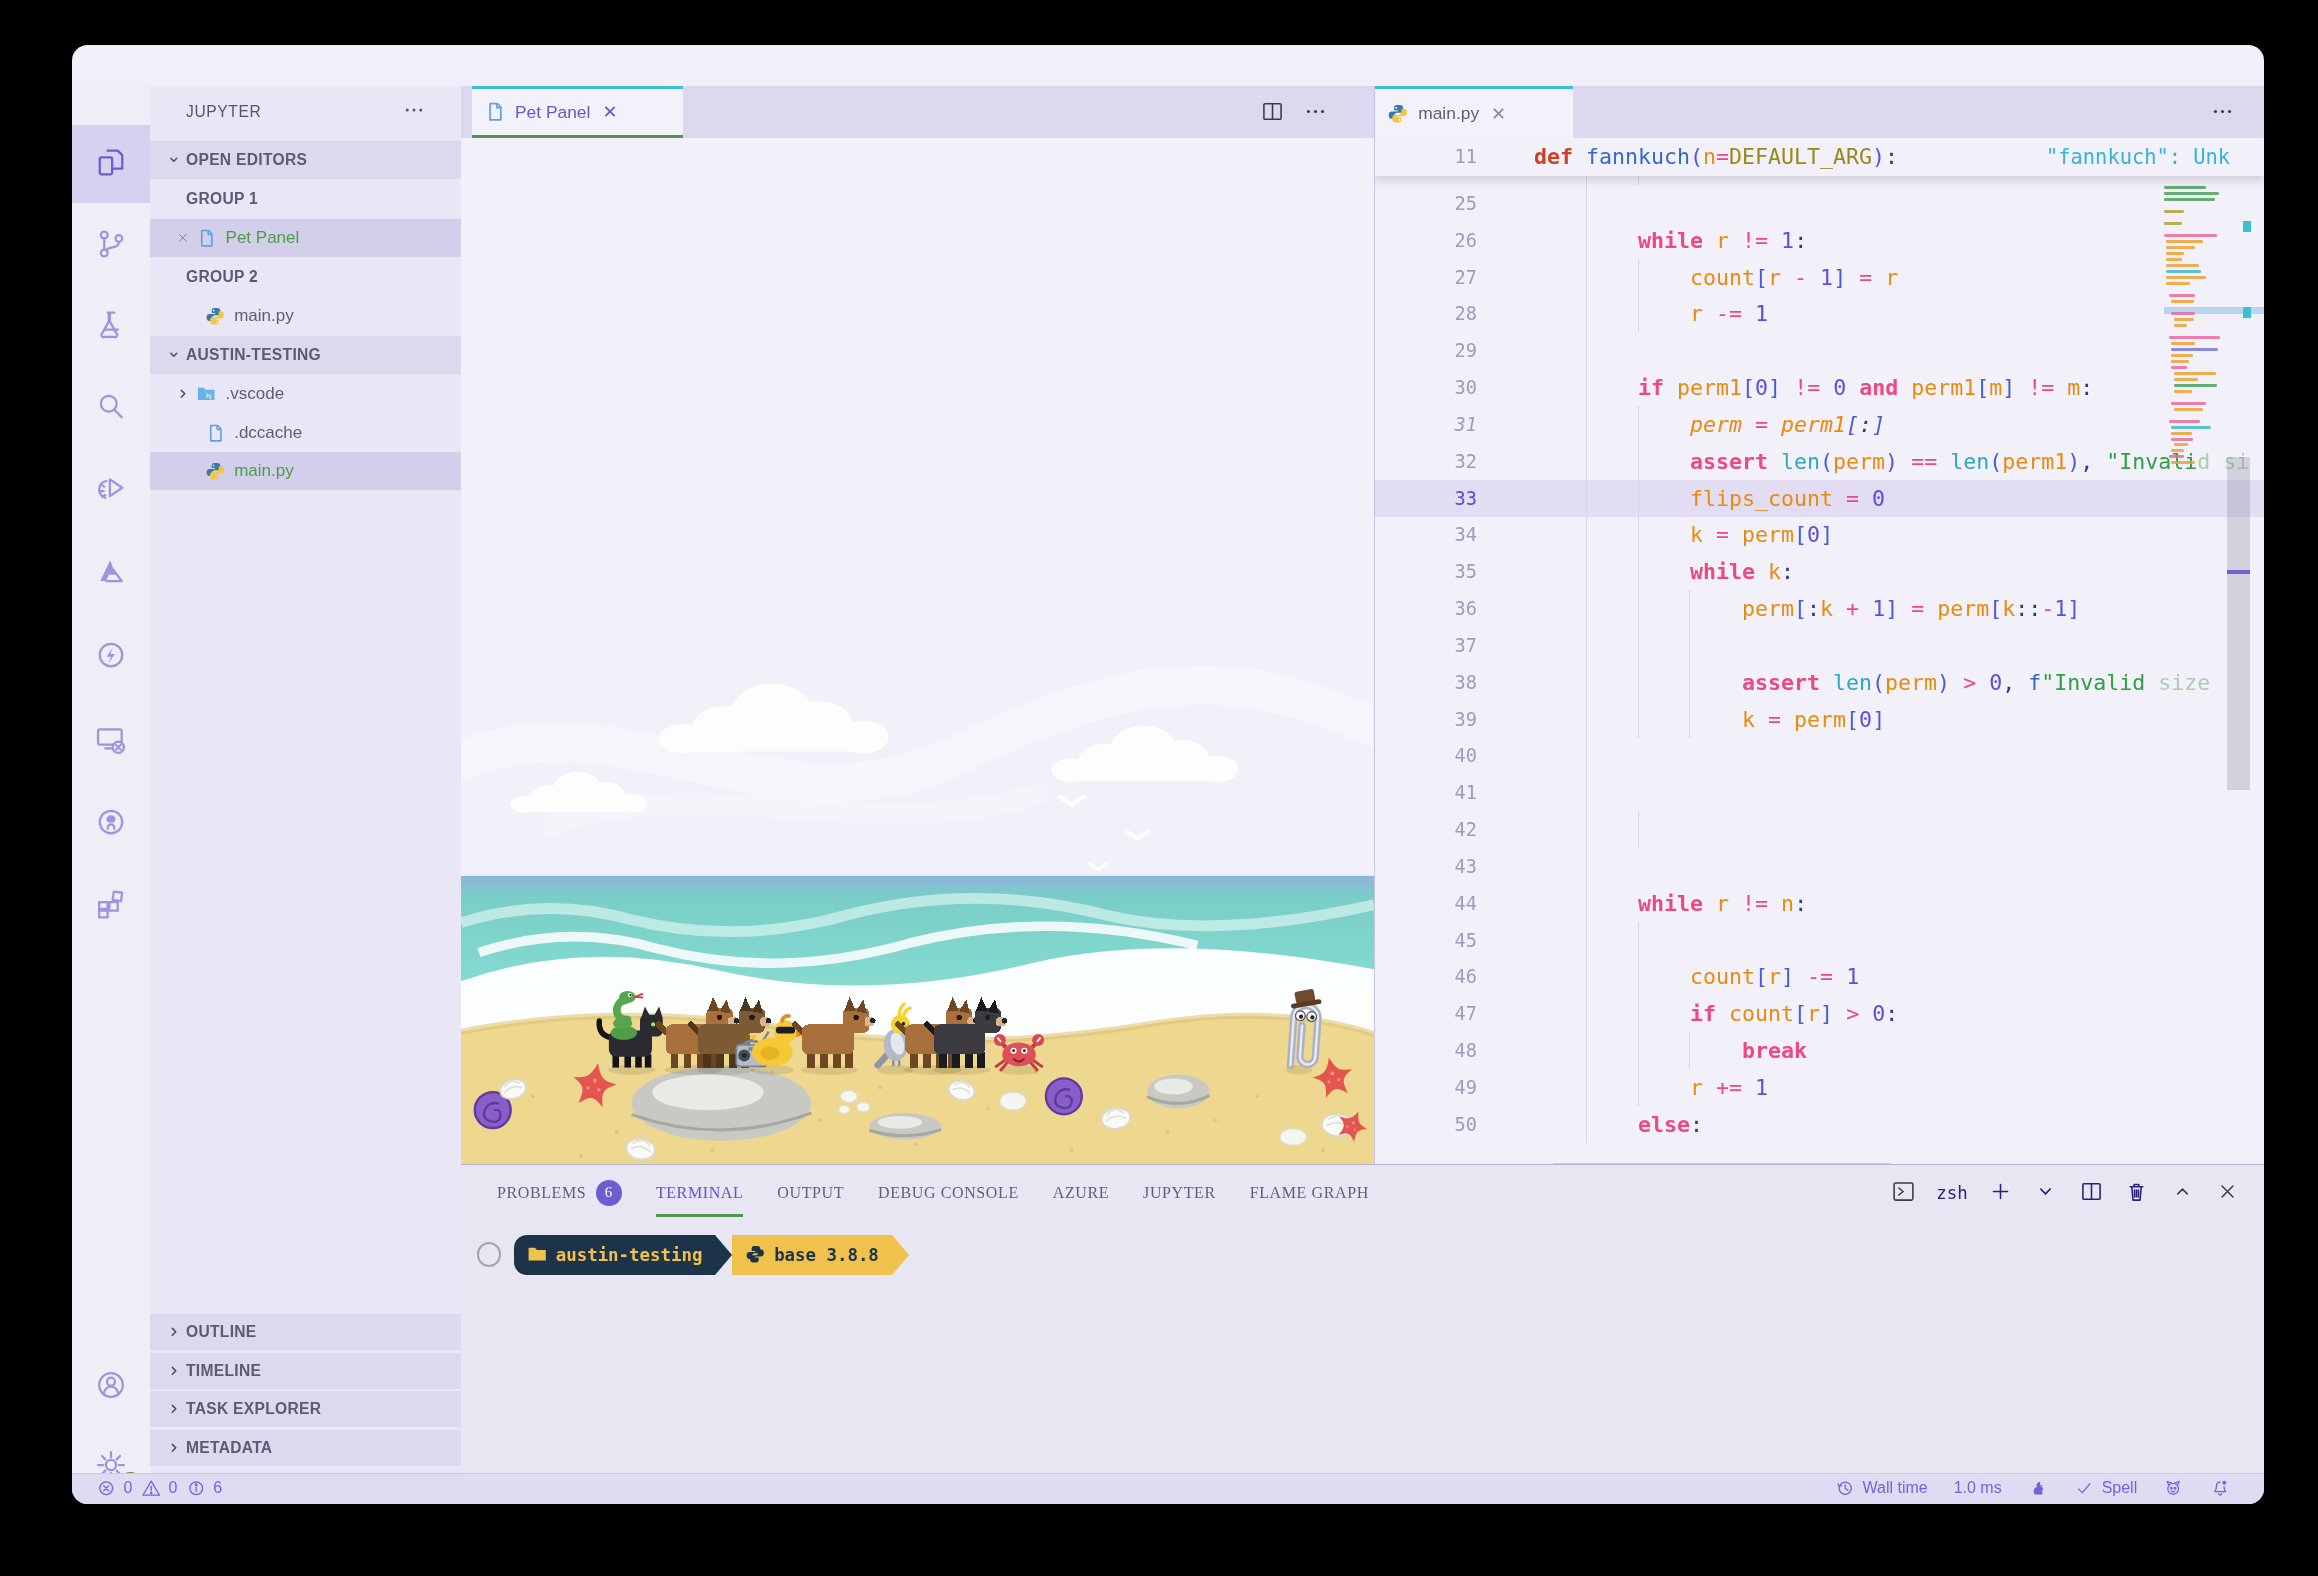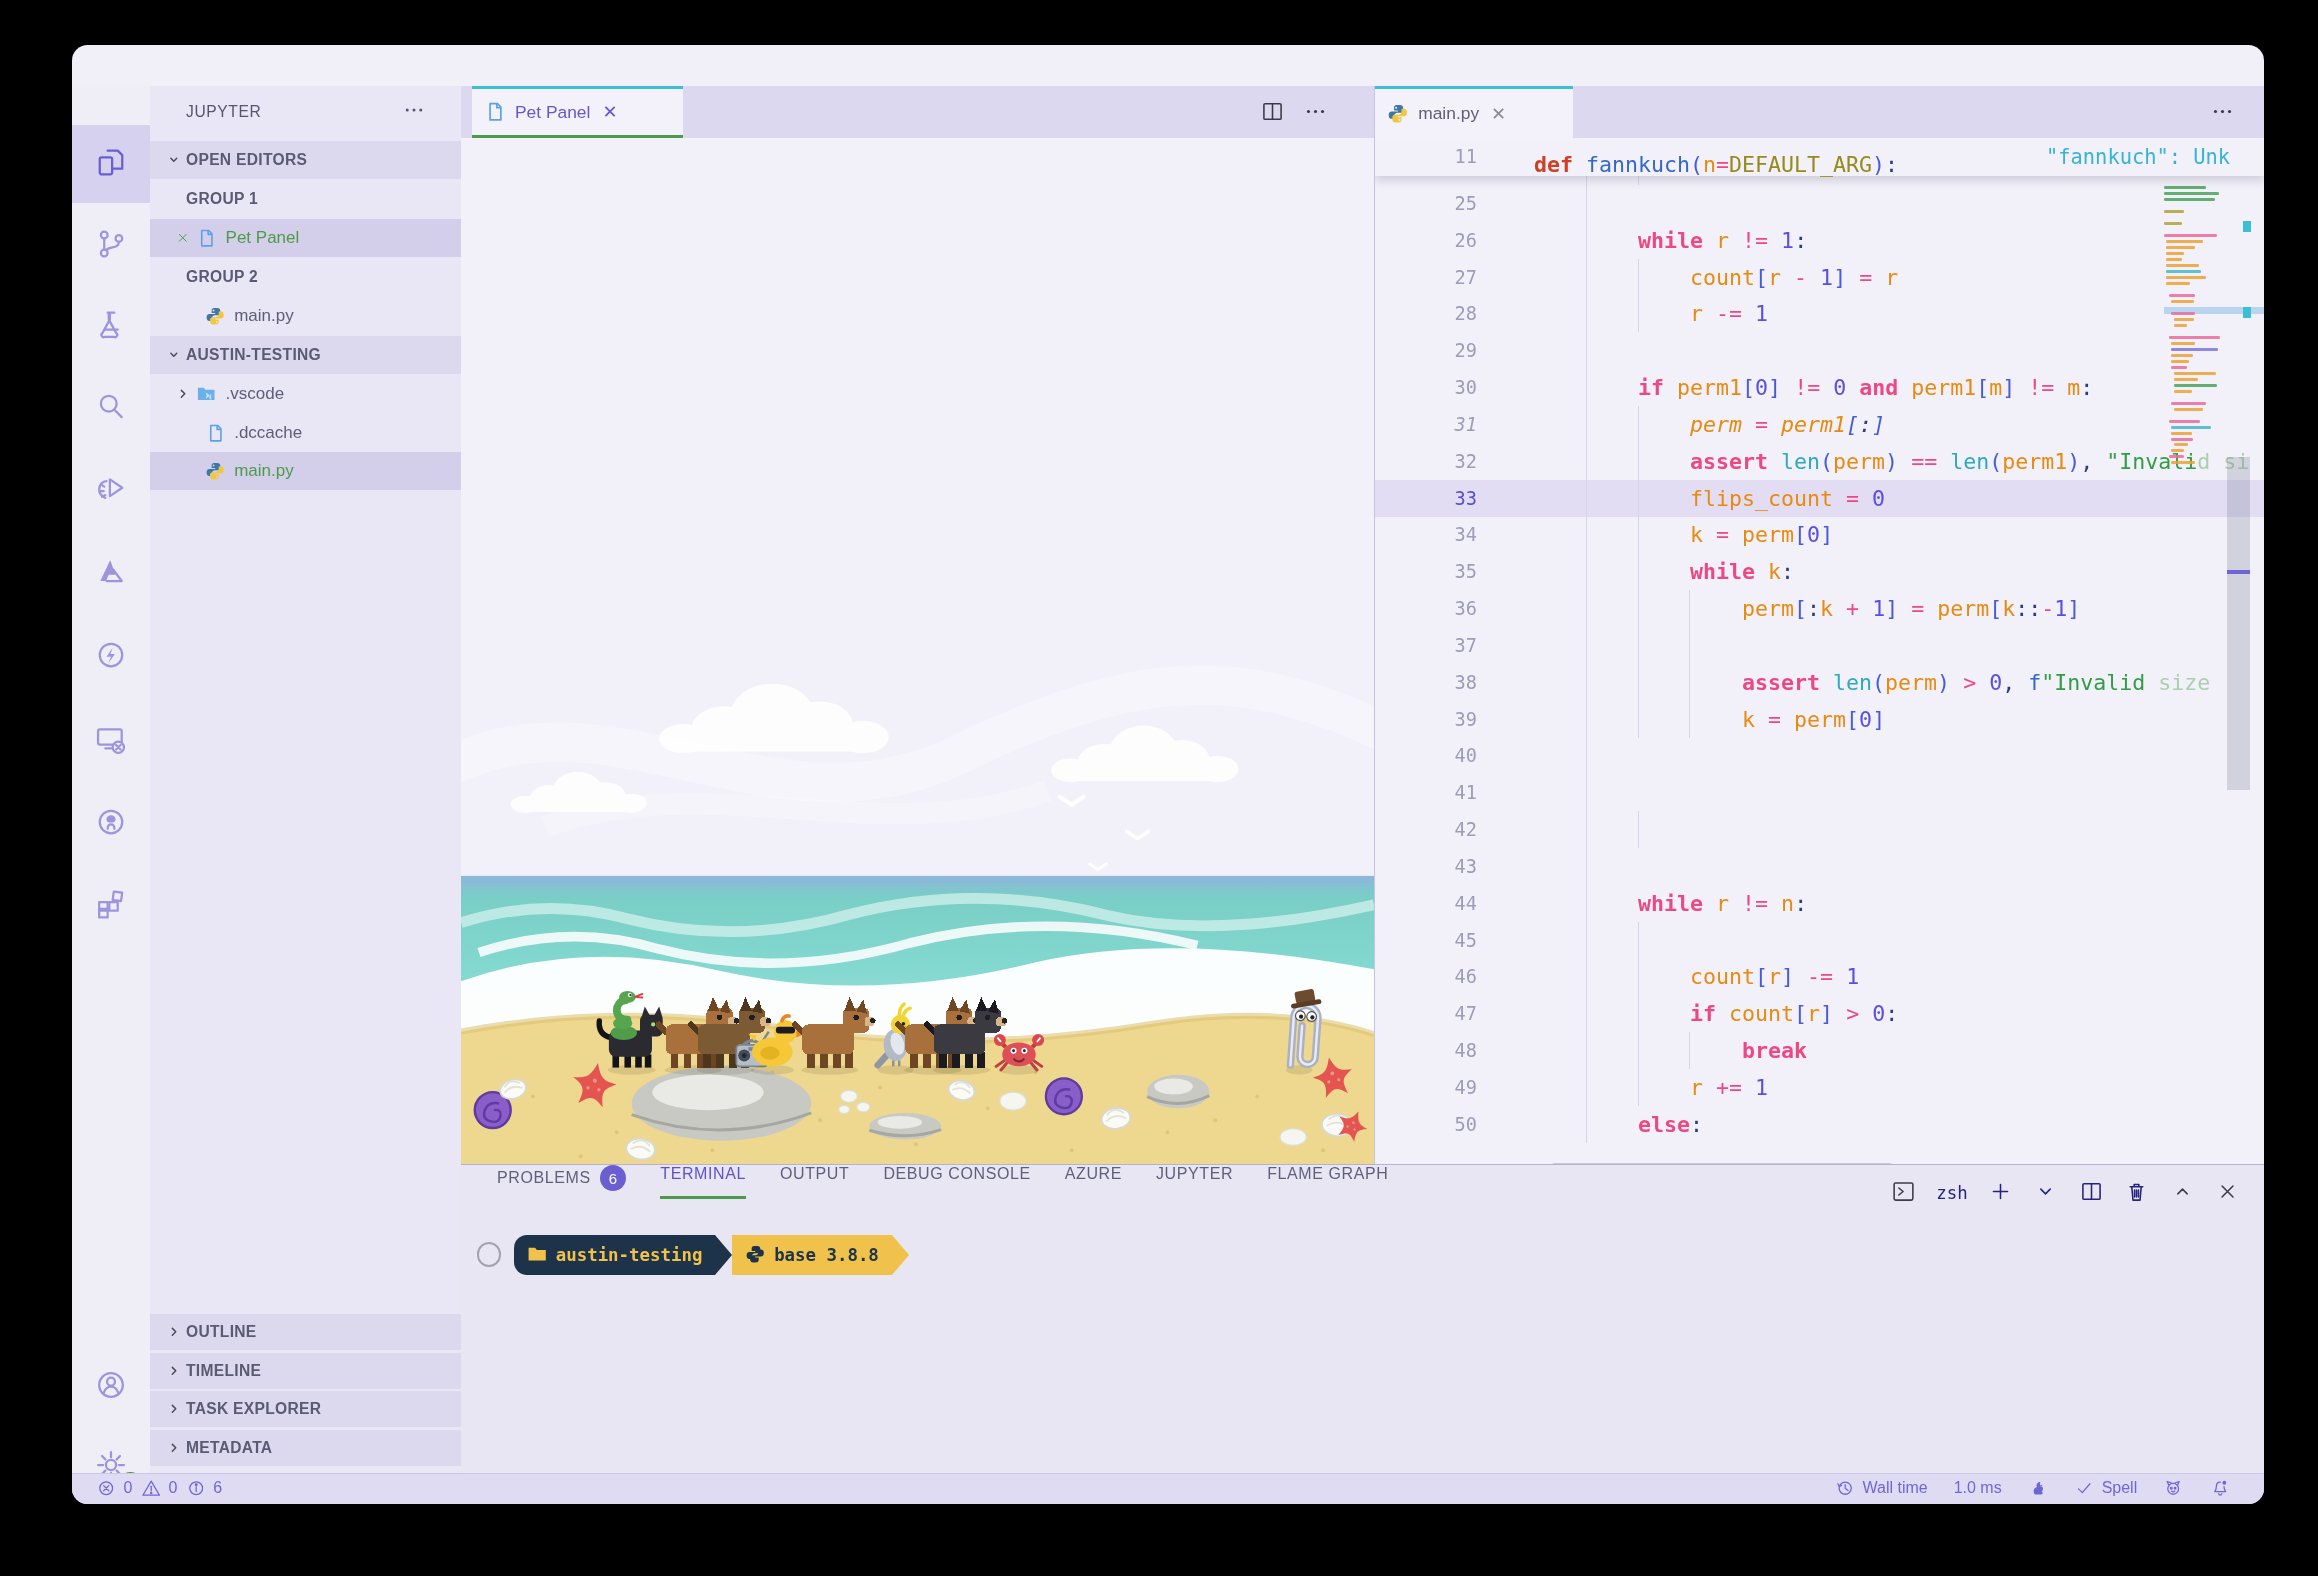--- a/index.html
+++ b/index.html
@@ -49,32 +49,32 @@
   .crow.current{background:#e2ddf3;}
   .lnum{position:absolute;left:0;top:0;width:102px;height:37px;line-height:37px;text-align:right;font-size:18.6px;color:#9d9cba;}
   .lnum.cur{color:#5550cc;}
   .ctext{position:absolute;left:159px;top:0;height:37px;line-height:37px;font-size:21.6px;white-space:pre;}
   .guide{position:absolute;top:0;width:1.2px;height:37px;background:#d8d4e8;}
   .t-w{color:#333;} .t-v{color:#e98a10;} .t-k{color:#ec4881;font-weight:bold;} .t-d{color:#cc4125;font-weight:bold;}
   .t-f{color:#2ea8bf;} .t-m{color:#3668c8;} .t-u{color:#5a4fe0;} .t-o{color:#ec4881;} .t-b{color:#4a5bd8;}
   .t-g{color:#2f9e44;} .t-p{color:#2b3a8c;} .t-c{color:#968a1a;} .t-s{color:#2f9e44;} .t-i{color:#abd0ae;}
   #sticky{position:absolute;left:0;top:0;width:100%;height:38px;background:#f2f0f9;box-shadow:0 4.8px 8.4px rgba(60,60,90,.18);z-index:5;}
   #sticky .lnum{height:38px;line-height:38px;}
-  #sticky .ctext{line-height:38px;margin-top:8px;}
+  #sticky .ctext{line-height:38px;}
   #sticky-hint{position:absolute;left:671px;top:0;height:38px;line-height:38px;font-size:20.4px;color:#35b4d8;white-space:pre;}
   #minimap{position:absolute;left:789px;top:48px;width:63px;height:275px;z-index:2;}
   .mmbar{position:absolute;height:3px;border-radius:1.2px;opacity:.85;}
   .mmhl{position:absolute;left:789px;width:101px;height:6.6px;background:#b8d4ee;z-index:1;}
   .mmteal{position:absolute;left:868px;width:8.4px;background:#3bbfd4;z-index:3;}
   #vscroll{position:absolute;left:852px;top:319px;width:23.4px;height:333px;background:rgba(110,120,140,.25);z-index:4;}
   #vscroll-cursor{position:absolute;left:852px;top:432px;width:23.4px;height:3.6px;background:#6e66d6;z-index:5;}
   #hscroll{position:absolute;left:177px;top:1025px;width:340px;height:21.6px;background:rgba(110,120,140,.32);border-radius:2.4px;z-index:4;}
   
   #panel{position:absolute;left:389px;right:0;top:1119px;height:310px;background:#e9e6f4;border-top:1.2px solid #b7b1da;}
-  #panel-tabs{position:absolute;left:36px;top:0;height:55px;display:flex;align-items:flex-start;gap:34px;}
+  #panel-tabs{position:absolute;left:36px;top:0;height:55px;display:flex;align-items:center;gap:34px;font-family:Liberation Serif, serif;}
   .ptab{font-size:16px;color:#5f5f7a;letter-spacing:0.6px;display:flex;align-items:center;gap:9.6px;position:relative;}
   .ptab.active{color:#5e53cc;}
   .ptab.active::after{content:"";position:absolute;left:0;right:0;bottom:-15.6px;height:3px;background:#4d9a4d;}
   .pbadge{width:26px;height:26px;border-radius:50%;background:#6a5fd0;color:#fff;font-size:15px;display:flex;align-items:center;justify-content:center;}
   #panel-acts{position:absolute;right:24px;top:0;height:55px;display:flex;align-items:center;gap:20.4px;color:#24247e;}
   #panel-acts svg{width:25px;height:25px;}
   #panel-acts .gray{color:#3c3c44;}
   #zsh-label{font-size:17.4px;color:#24247e;font-family:"DejaVu Sans Mono",monospace;}
   #term-row{position:absolute;left:15.6px;top:69px;height:41px;display:flex;align-items:center;font-family:"DejaVu Sans Mono",monospace;font-size:17.4px;font-weight:bold;}
   #term-circle{width:20.4px;height:20.4px;border-radius:50%;border:2.4px solid #a3a3ad;margin-right:13px;}

